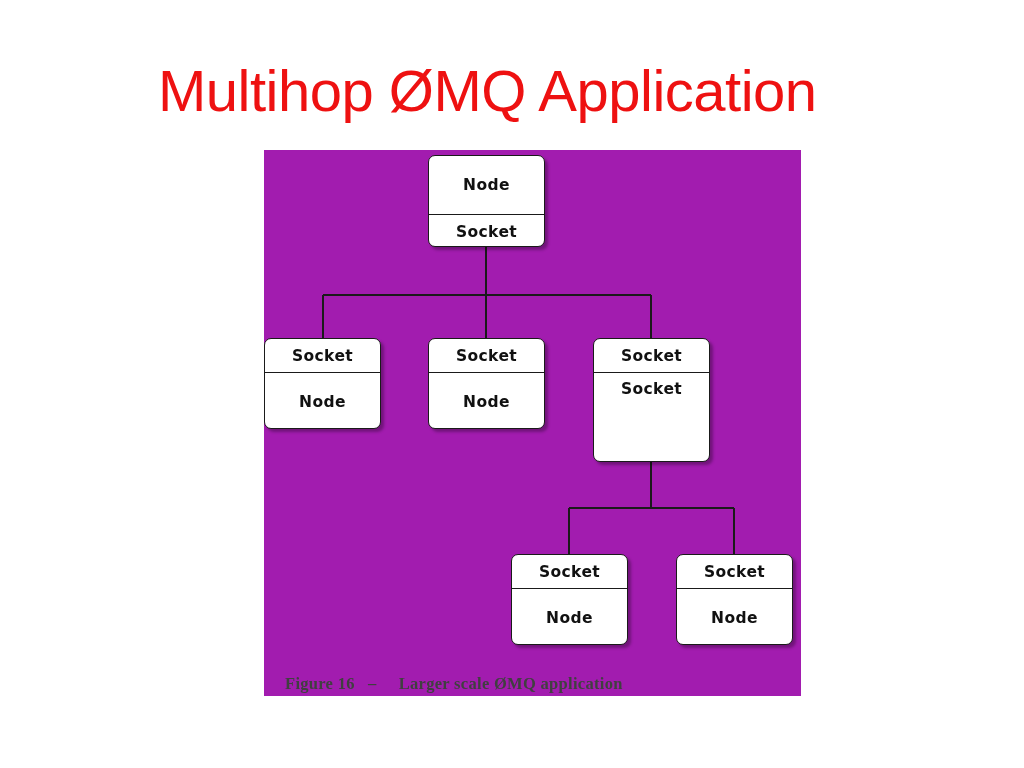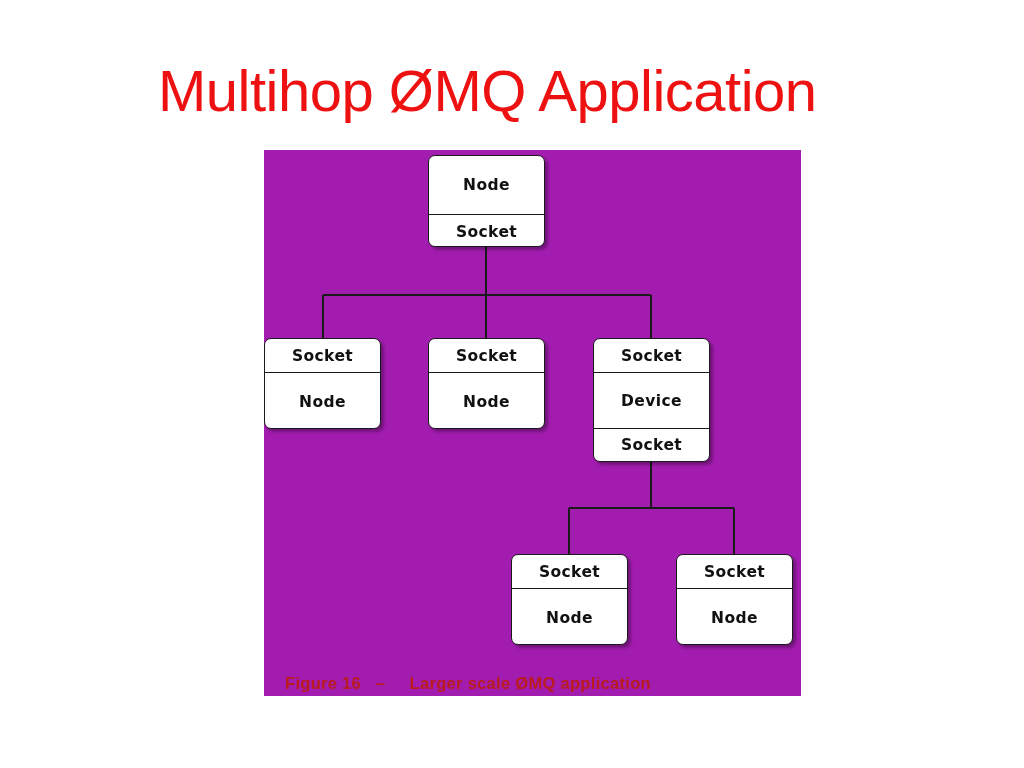--- a/index.html
+++ b/index.html
@@ -77,24 +77,24 @@
 
   
   .cell-band { height: 33px; }
   .cell-body { height: 56px; }
 
   
   #figure-caption {
     position: absolute;
     left: 285px;
     top: 674px;
-    font-family: Liberation Sans, sans-serif;
+    font-family: Liberation Serif, serif;
     font-weight: bold;
     font-size: 16.5px;
-    color: #b91c1c;
+    color: #404040;
     letter-spacing: 0.3px;
     white-space: pre;
   }
 </style>
 </head>
 <body>
 
 <div id="slide-title">Multihop ØMQ Application</div>
 
 <div id="figure-region">
@@ -129,21 +129,20 @@
     <div class="cell cell-body divider-top" style="height:58px;">Node</div>
   </div>
 
   <div class="uml-box" style="left:164px; top:188px; width:117px; height:91px;">
     <div class="cell cell-band">Socket</div>
     <div class="cell cell-body divider-top" style="height:58px;">Node</div>
   </div>
 
   <div class="uml-box" style="left:329px; top:188px; width:117px; height:124px;">
     <div class="cell cell-band">Socket</div>
-    <div class="cell cell-body divider-top" style="height:56px;">Device</div>
     <div class="cell cell-band divider-top">Socket</div>
   </div>
 
   <div class="uml-box" style="left:247px; top:404px; width:117px; height:91px;">
     <div class="cell cell-band">Socket</div>
     <div class="cell cell-body divider-top" style="height:58px;">Node</div>
   </div>
 
   <div class="uml-box" style="left:412px; top:404px; width:117px; height:91px;">
     <div class="cell cell-band">Socket</div>

